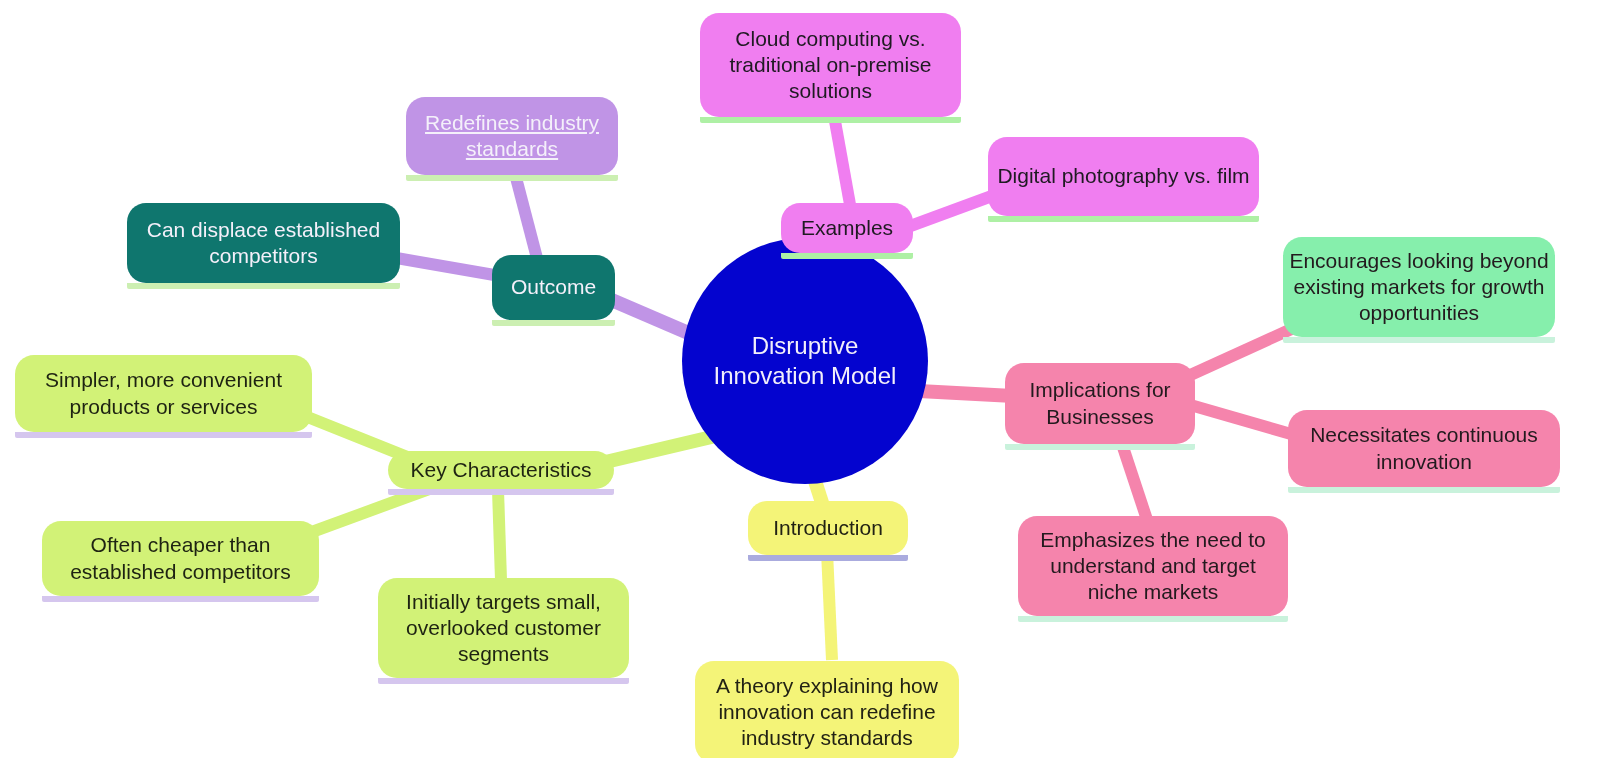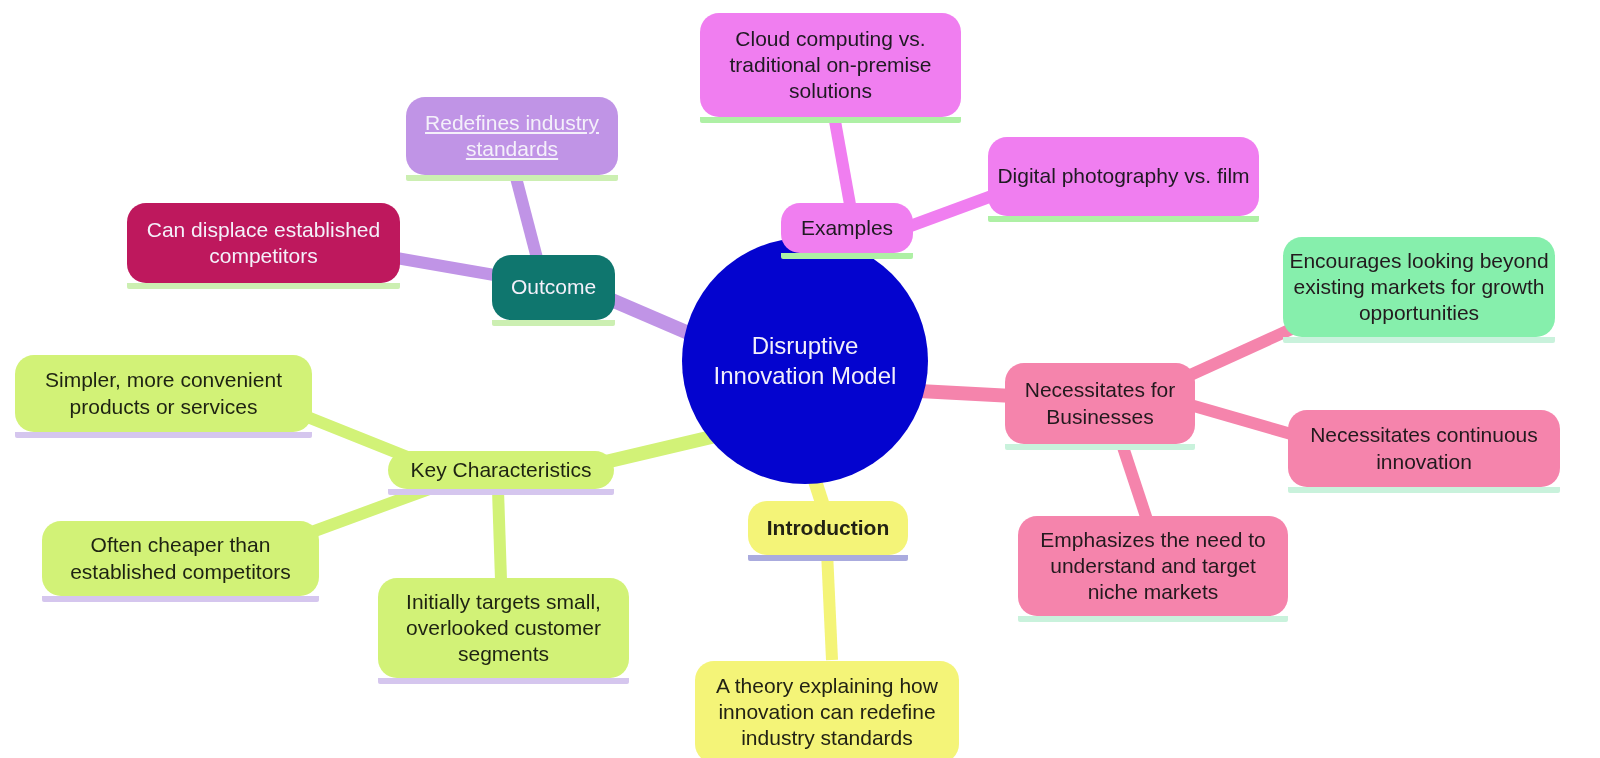--- a/index.html
+++ b/index.html
@@ -85,37 +85,37 @@
   <div class="node" style="left: 700px; top: 13px; width: 261px; height: 104px; background-color: rgb(240, 126, 240); color: rgb(31, 26, 34);">
     <span class="label">Cloud computing vs. traditional on-premise solutions</span>
     <div class="strip" style="background-color: rgb(174, 240, 165);"></div>
   </div>
   <div class="node" style="left: 988px; top: 137px; width: 271px; height: 79px; background-color: rgb(240, 126, 240); color: rgb(31, 26, 34);">
     <span class="label">Digital photography vs. film</span>
     <div class="strip" style="background-color: rgb(174, 240, 165);"></div>
   </div>
 
   <div class="node" style="left: 1005px; top: 363px; width: 190px; height: 81px; background-color: rgb(245, 132, 172); color: rgb(35, 26, 30);">
-    <span class="label">Necessitates for Businesses</span>
+    <span class="label">Implications for Businesses</span>
     <div class="strip" style="background-color: rgb(201, 242, 220);"></div>
   </div>
   <div class="node" style="left: 1283px; top: 237px; width: 272px; height: 100px; background-color: #86efac; color: rgb(35, 26, 30);">
     <span class="label">Encourages looking beyond existing markets for growth opportunities</span>
     <div class="strip" style="background-color: rgb(201, 242, 220);"></div>
   </div>
   <div class="node" style="left: 1288px; top: 410px; width: 272px; height: 77px; background-color: rgb(245, 132, 172); color: rgb(35, 26, 30);">
     <span class="label">Necessitates continuous innovation</span>
     <div class="strip" style="background-color: rgb(201, 242, 220);"></div>
   </div>
   <div class="node" style="left: 1018px; top: 516px; width: 270px; height: 100px; background-color: rgb(245, 132, 172); color: rgb(35, 26, 30);">
     <span class="label">Emphasizes the need to understand and target niche markets</span>
     <div class="strip" style="background-color: rgb(201, 242, 220);"></div>
   </div>
 
-  <div class="node" style="left: 748px; top: 501px; width: 160px; height: 54px; background-color: rgb(244, 244, 120); color: rgb(34, 34, 20); font-weight: bold;">
+  <div class="node" style="left: 748px; top: 501px; width: 160px; height: 54px; background-color: rgb(244, 244, 120); color: rgb(34, 34, 20);">
     <span class="label">Introduction</span>
     <div class="strip" style="background-color: rgb(170, 171, 222);"></div>
   </div>
   <div class="node" style="left: 695px; top: 634px; width: 264px; height: 102px; background-color: rgb(244, 244, 120); color: rgb(34, 34, 20); margin-top: 27px;">
     <span class="label">A theory explaining how innovation can redefine industry standards</span>
     <div class="strip" style="background-color: rgb(170, 171, 222);"></div>
   </div>
 
   <div class="node" style="left: 388px; top: 451px; width: 226px; height: 38px; background-color: rgb(210, 242, 119); color: rgb(30, 35, 18);">
     <span class="label">Key Characteristics</span>
@@ -131,21 +131,21 @@
   </div>
   <div class="node" style="left: 378px; top: 578px; width: 251px; height: 100px; background-color: rgb(210, 242, 119); color: rgb(30, 35, 18);">
     <span class="label">Initially targets small, overlooked customer segments</span>
     <div class="strip" style="background-color: rgb(213, 198, 238);"></div>
   </div>
 
   <div class="node" style="left: 492px; top: 255px; width: 123px; height: 65px; background-color: #0f766e; color: rgb(244, 240, 250);">
     <span class="label">Outcome</span>
     <div class="strip" style="background-color: rgb(204, 239, 178);"></div>
   </div>
-  <div class="node" style="left: 127px; top: 203px; width: 273px; height: 80px; background-color: #be185d; color: rgb(244, 240, 250);">
+  <div class="node" style="left: 127px; top: 203px; width: 273px; height: 80px; background-color: #0f766e; color: rgb(244, 240, 250);">
     <span class="label">Can displace established competitors</span>
     <div class="strip" style="background-color: rgb(204, 239, 178);"></div>
   </div>
   <div class="node" style="left: 406px; top: 97px; width: 212px; height: 78px; background-color: rgb(192, 148, 230); color: rgb(244, 240, 250); text-decoration: underline;">
     <span class="label">Redefines industry standards</span>
     <div class="strip" style="background-color: rgb(204, 239, 178);"></div>
   </div>
 
 </div>
 

